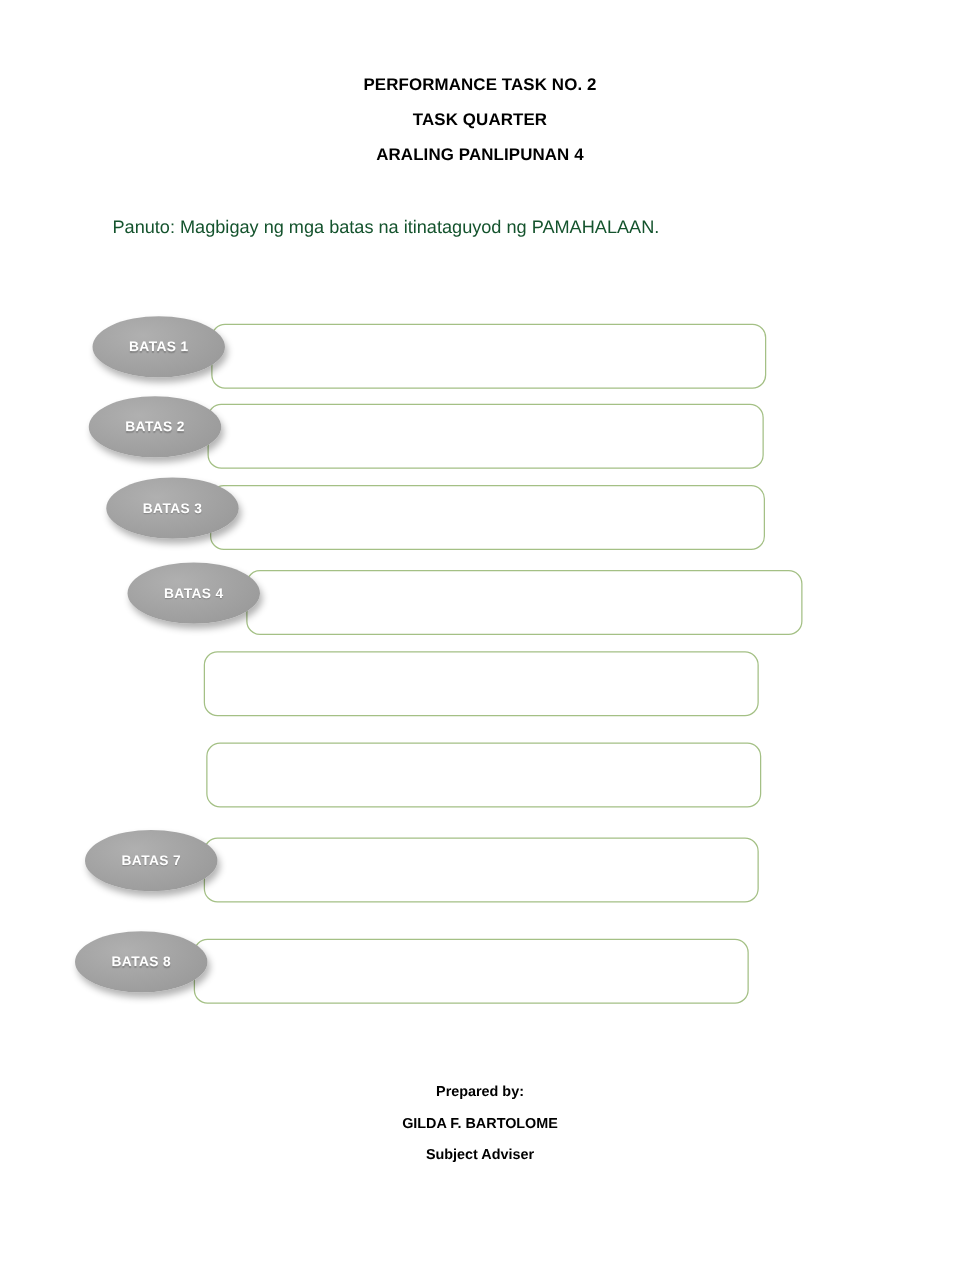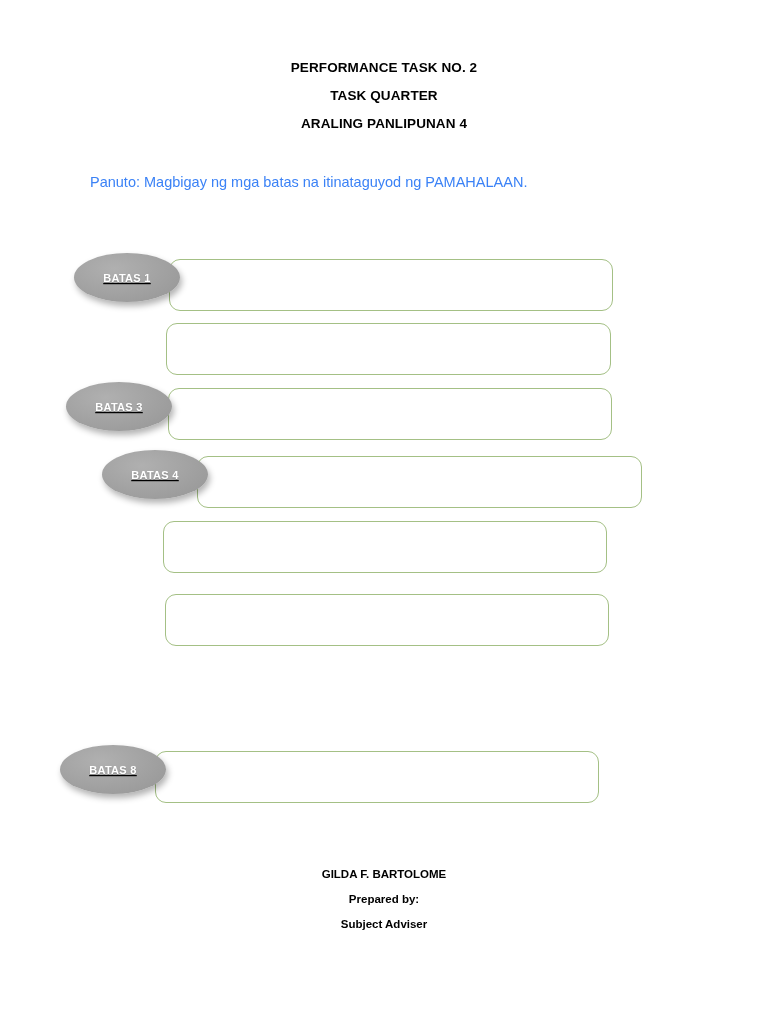--- a/index.html
+++ b/index.html
@@ -43,21 +43,21 @@
 
   
   .instruction {
     position: absolute;
     top: 172px;
     left: 90px;
     width: 600px;
     font-size: 14.5px;
     font-weight: normal;
     line-height: 20px;
-    color: #3b82f6;
+    color: #14532d;
     text-align: left;
   }
 
   
   .rows {
     position: absolute;
     top: 0;
     left: 0;
     width: 768px;
     height: 1024px;
@@ -85,21 +85,20 @@
     top: 0;
     width: 106px;
     height: 49px;
     border-radius: 50%;
     background: radial-gradient(ellipse at 38% 32%, #b0b0b0 0%, #a3a3a3 48%, #959595 100%);
     box-shadow: 2px 4px 6px rgba(0,0,0,0.30);
     z-index: 3;
     display: flex;
     align-items: center;
     justify-content: center;
-    text-decoration: underline;
   }
   .oval-label {
     color: #ffffff;
     font-size: 11px;
     font-weight: bold;
     letter-spacing: 0.3px;
     white-space: nowrap;
     text-shadow: 0 1px 1px rgba(0,0,0,0.22);
   }
 
@@ -133,46 +132,55 @@
 
   <div class="rows">
       <div class="row" style="top: 253px; left: 0px; width: 768px;">
         <div class="answer-box" style="left: 169px; width: 444px;"></div>
         <div class="oval" style="left: 74px;">
           <span class="oval-label">BATAS 1</span>
         </div>
       </div>
       <div class="row" style="top: 317px; left: 0px; width: 768px;">
         <div class="answer-box" style="left: 166px; width: 445px;"></div>
+        <div class="oval" style="left: 71px;">
+          <span class="oval-label">BATAS 2</span>
+        </div>
       </div>
       <div class="row" style="top: 382px; left: 0px; width: 768px;">
         <div class="answer-box" style="left: 168px; width: 444px;"></div>
-        <div class="oval" style="left: 66px;">
+        <div class="oval" style="left: 85px;">
           <span class="oval-label">BATAS 3</span>
         </div>
       </div>
       <div class="row" style="top: 450px; left: 0px; width: 768px; margin-left: 36px;">
         <div class="answer-box" style="left: 161px; width: 445px;"></div>
         <div class="oval" style="left: 66px;">
           <span class="oval-label">BATAS 4</span>
         </div>
       </div>
       <div class="row" style="top: 515px; left: 0px; width: 768px;">
         <div class="answer-box" style="left: 163px; width: 444px;"></div>
       </div>
       <div class="row" style="top: 588px; left: 0px; width: 768px;">
         <div class="answer-box" style="left: 165px; width: 444px;"></div>
       </div>
+      <div class="row" style="top: 664px; left: 0px; width: 768px;">
+        <div class="answer-box" style="left: 163px; width: 444px;"></div>
+        <div class="oval" style="left: 68px;">
+          <span class="oval-label">BATAS 7</span>
+        </div>
+      </div>
       <div class="row" style="top: 745px; left: 0px; width: 768px; padding-left: 48px;">
         <div class="answer-box" style="left: 155px; width: 444px;"></div>
         <div class="oval" style="left: 60px;">
           <span class="oval-label">BATAS 8</span>
         </div>
       </div>
     </div>
 
   <div class="footer">
+    <div class="footer-line">Prepared by:</div>
     <div class="footer-line">GILDA F. BARTOLOME</div>
-    <div class="footer-line">Prepared by:</div>
     <div class="footer-line">Subject Adviser</div>
   </div>
 
 </div>
 
 </body></html>

